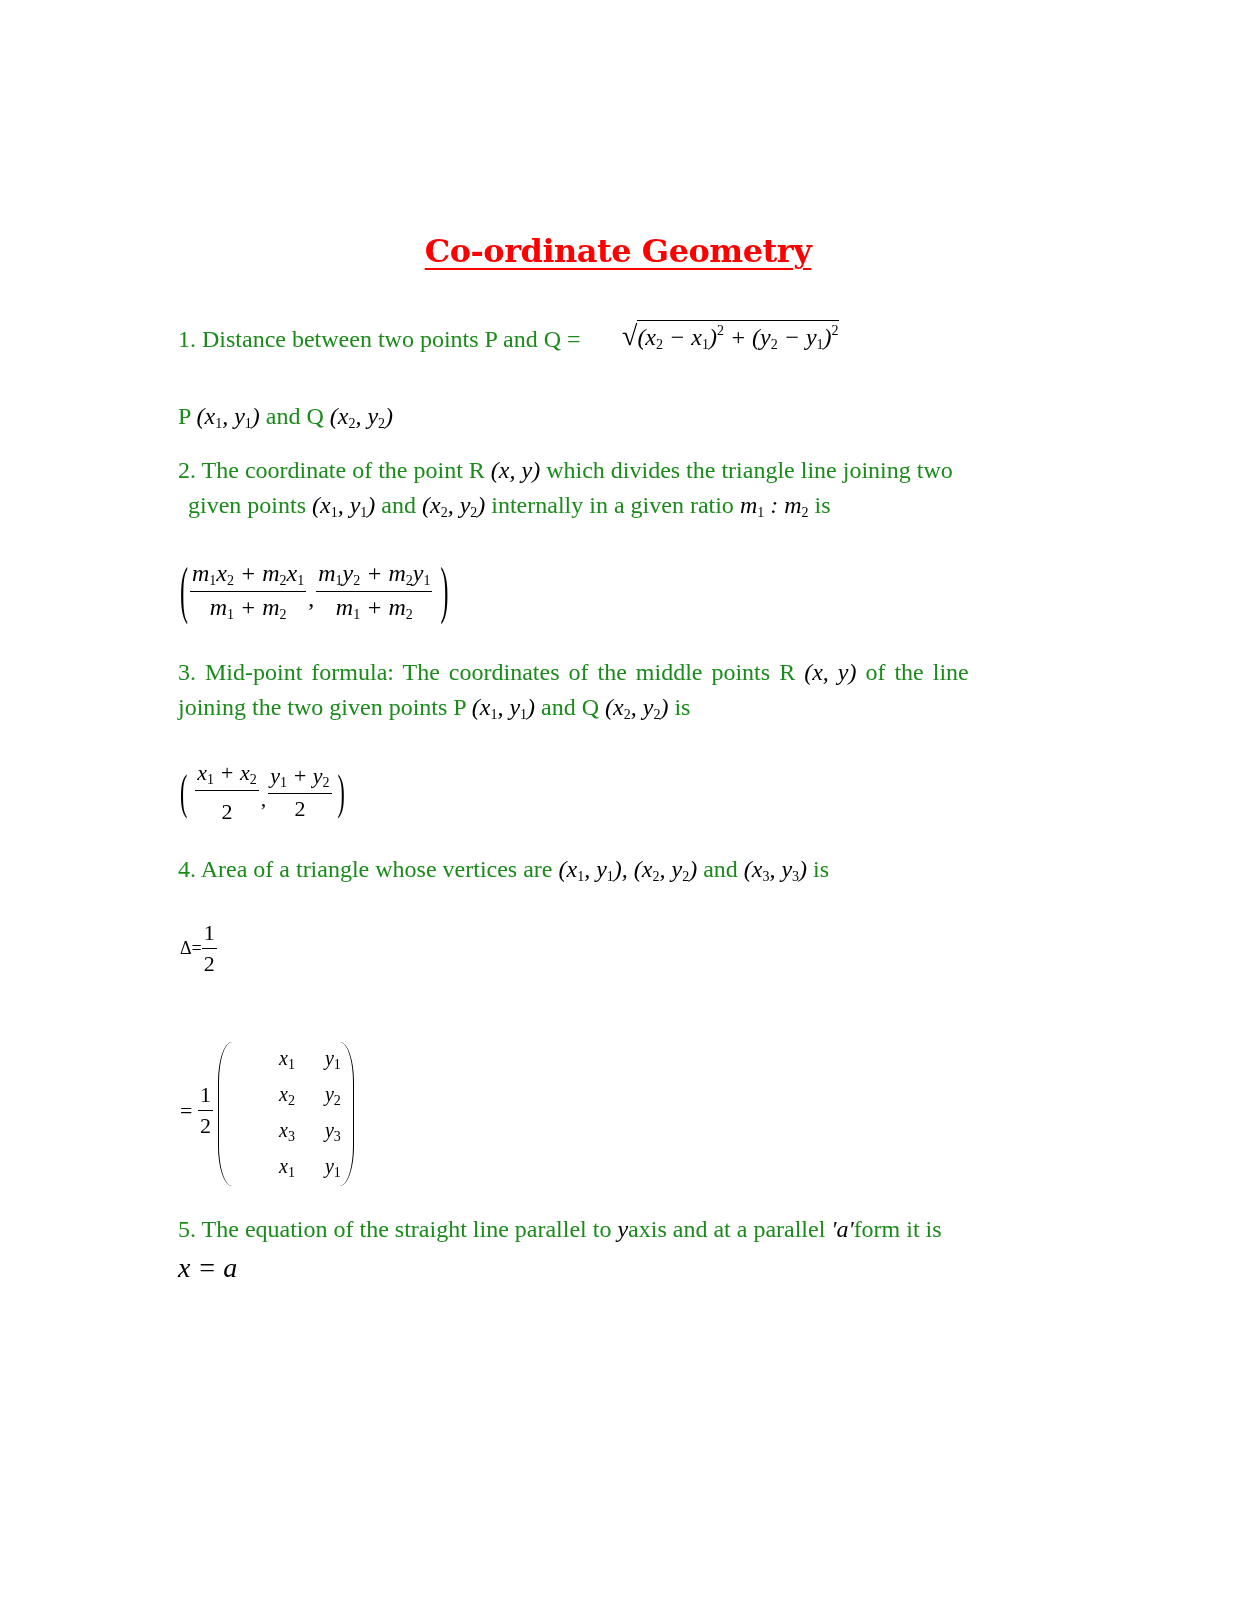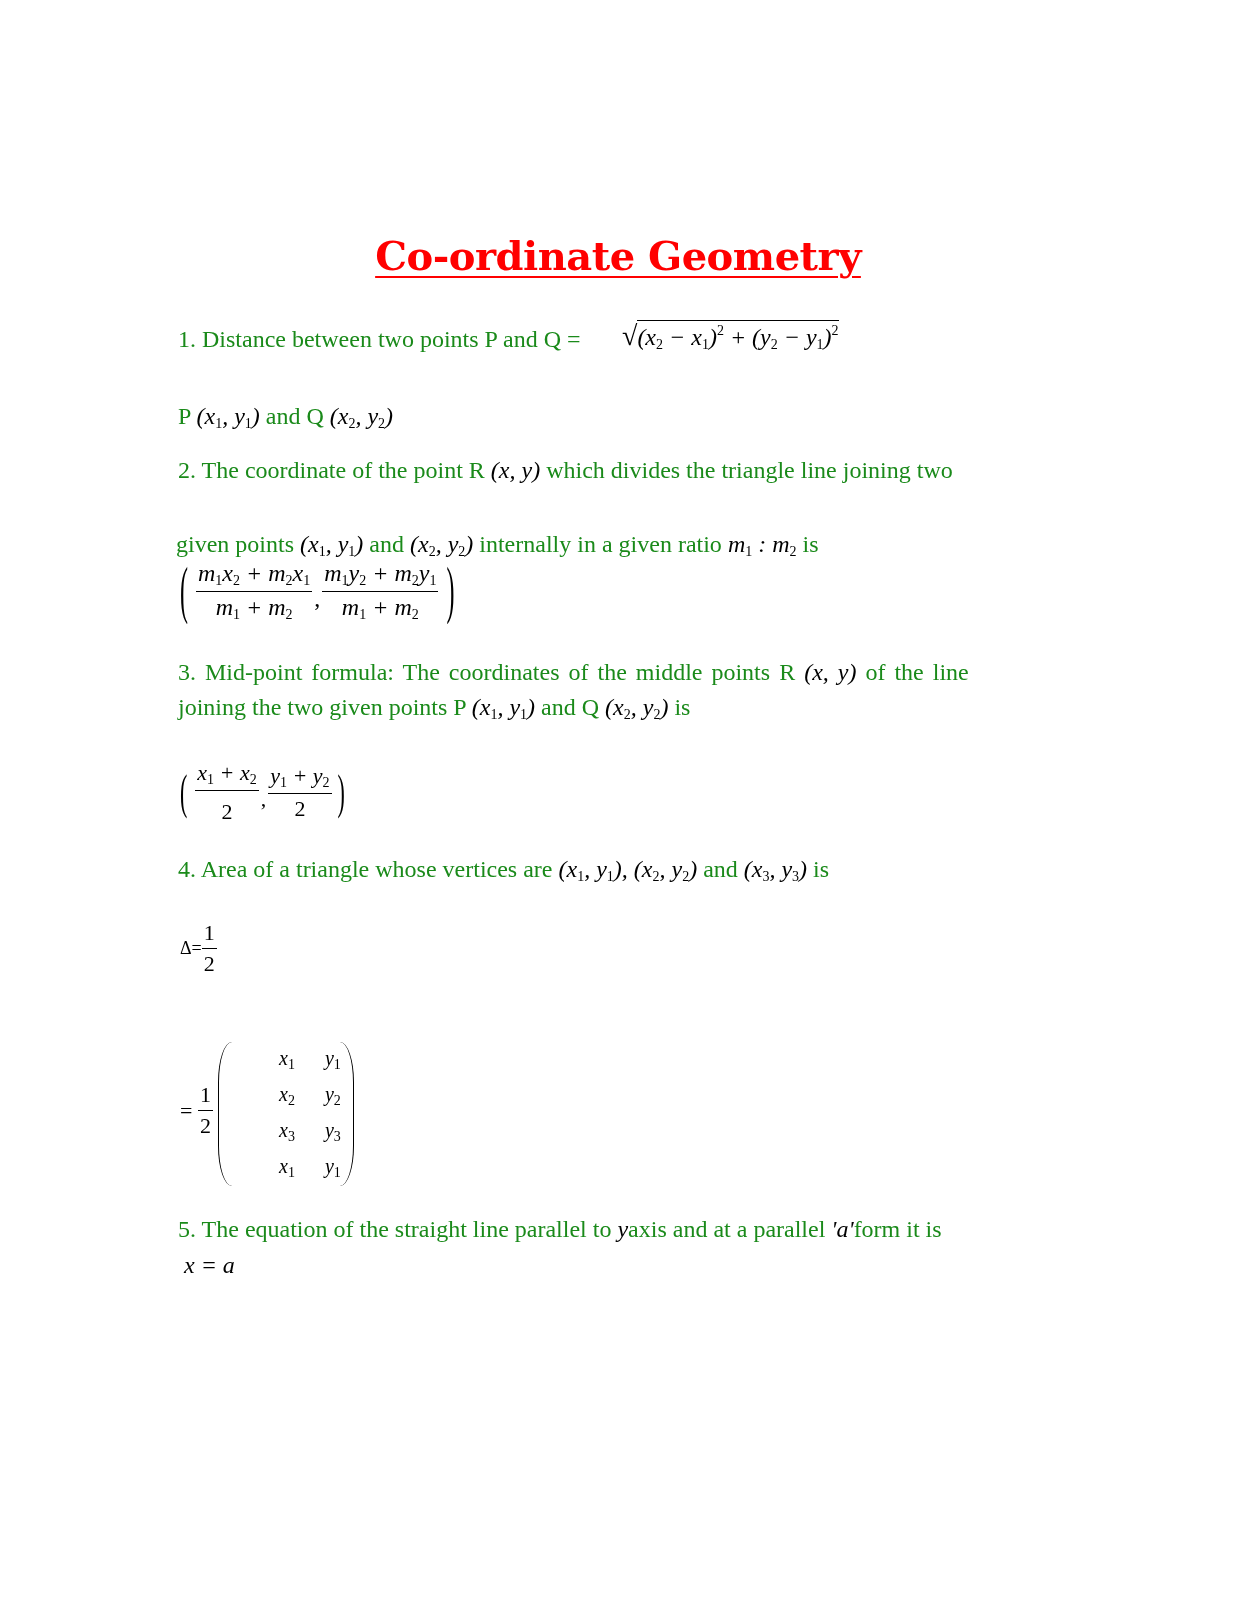--- a/index.html
+++ b/index.html
@@ -2,21 +2,21 @@
 <html><head>
 <meta charset="utf-8">
 <style>
   html, body { margin: 0; padding: 0; }
   body {
     width: 1236px; height: 1600px; background: #ffffff; position: relative; overflow: hidden;
     font-family: "DejaVu Serif", serif;
   }
   .title {
     position: absolute; left: 0; right: 0; top: 232px; text-align: center;
-    color: #ff0000; font-family: "DejaVu Serif", serif; font-weight: bold; font-size: 40px;
+    color: #ff0000; font-family: "DejaVu Serif", serif; font-weight: bold; font-size: 32px;
     letter-spacing: -0.5px;
   }
   .title span { text-decoration: underline; text-decoration-thickness: 2px; text-underline-offset: 6px; }
   .txt {
     position: absolute; color: #1a8a1a; font-family: "Liberation Serif", serif; font-size: 24px;
     white-space: nowrap; line-height: 1;
   }
   .m {
     color: #000; font-family: "Liberation Serif", serif; font-style: italic;
   }
@@ -49,32 +49,32 @@
   <span>and</span>
   <span>Q</span>
   <span class="m">(x<span class="sub">2</span>, y<span class="sub">2</span>)</span>
 </div>
 
 <div class="txt" style="left:178px; top:458px;">
   <span>2.</span> <span>The coordinate of the point R</span>
   <span class="m">(x, y)</span>
   <span>which divides the triangle line joining two</span>
 </div>
-<div class="txt" style="left:176px; top:493px;margin-top:39px;">
+<div class="txt" style="left:188px; top:493px;">
   <span>given points</span>
   <span class="m">(x<span class="sub">1</span>, y<span class="sub">1</span>)</span>
   <span>and</span>
   <span class="m">(x<span class="sub">2</span>, y<span class="sub">2</span>)</span>
   <span>internally in a given ratio</span>
   <span class="m">m<span class="sub">1</span> : m<span class="sub">2</span></span>
   <span>is</span>
 </div>
 <div class="abs m" style="left:180px; top:560px; font-size:24px; display:flex; align-items:center;">
   <span class="bigparen" style="font-style:normal;">(</span>
-  <span class="frac" style="margin-left:8px;">
+  <span class="frac" style="margin-left:2px;">
       <span class="num">m<span class="sub">1</span>x<span class="sub">2</span> + m<span class="sub">2</span>x<span class="sub">1</span></span>
       <span class="den">m<span class="sub">1</span> + m<span class="sub">2</span></span>
     </span>
   <span style="font-style:normal; margin:14px 2px 0;">,</span>
   <span class="frac">
       <span class="num">m<span class="sub">1</span>y<span class="sub">2</span> + m<span class="sub">2</span>y<span class="sub">1</span></span>
       <span class="den">m<span class="sub">1</span> + m<span class="sub">2</span></span>
     </span>
   <span class="bigparen" style="font-style:normal; margin-left:8px;">)</span>
 </div>
@@ -147,15 +147,15 @@
       <span>x<span class="sub">1</span></span>
       <span>y<span class="sub">1</span></span>
     </div>
 </div>
 
 <div class="txt" style="left:178px; top:1217px;">
   <span>5.</span> <span>The equation of the straight line parallel to</span>
   <span class="m">y</span><span>axis and at a parallel</span>
   <span class="m">'a'</span><span>form it is</span>
 </div>
-<div class="abs m" style="left:184px; top:1252px; font-size:24px;">
+<div class="abs m" style="left:178px; top:1252px; font-size:28px;">
   <span>x = a</span>
 </div>
 
 </body></html>

